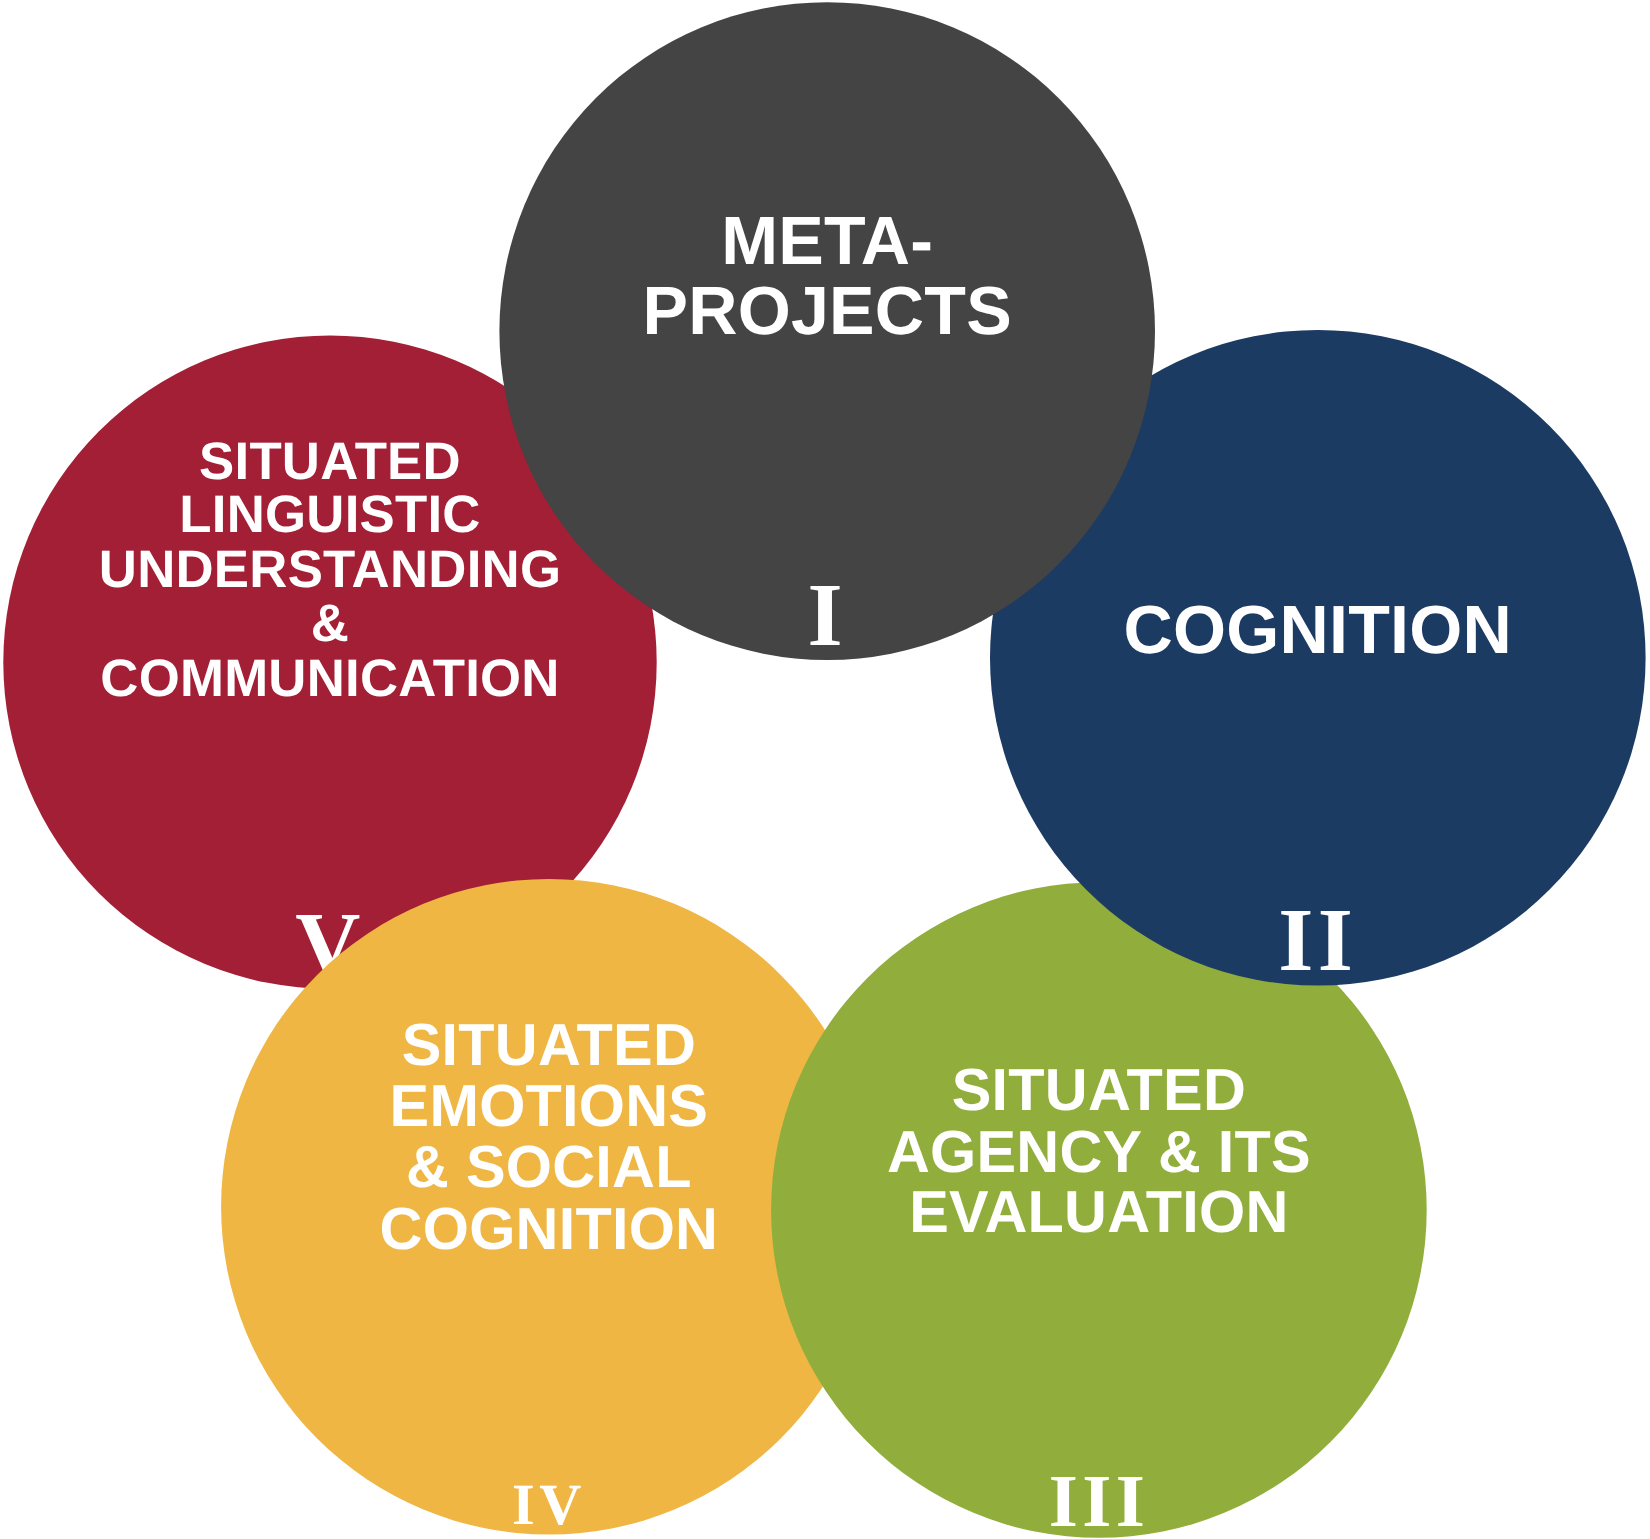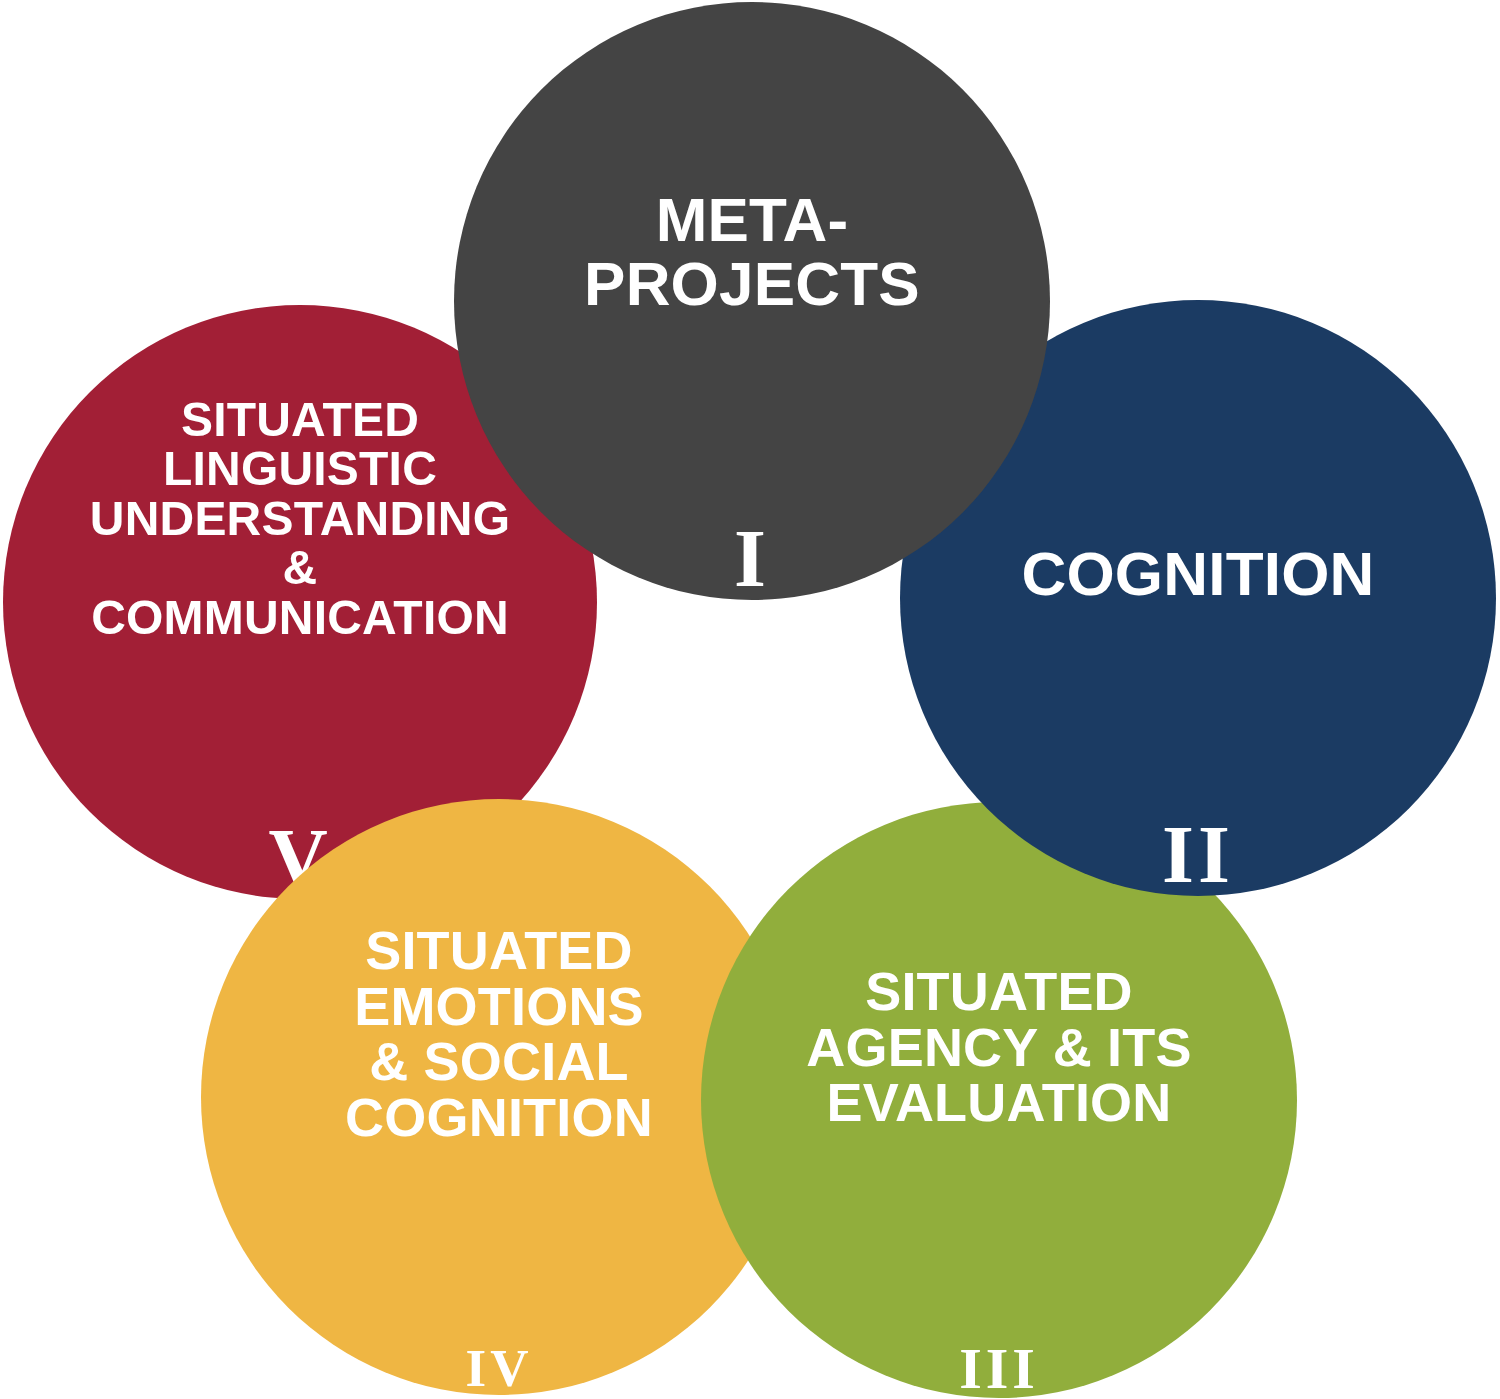--- a/index.html
+++ b/index.html
@@ -75,21 +75,21 @@
   #node-agency {
     left: 701px;
     top: 802px;
     width: 596px;
     height: 596px;
     background: #91ae3c;
     z-index: 3;
     padding-top: 162px;
   }
   #node-agency .node-title { font-size: 54px; }
-  #node-agency .node-numeral { font-size: 58px; margin-top: 33px; }
+  #node-agency .node-numeral { font-size: 68px; margin-top: 33px; }
 
   
   #node-emotions {
     left: 201px;
     top: 799px;
     width: 596px;
     height: 596px;
     background: #efb643;
     z-index: 2;
     padding-top: 124px;

